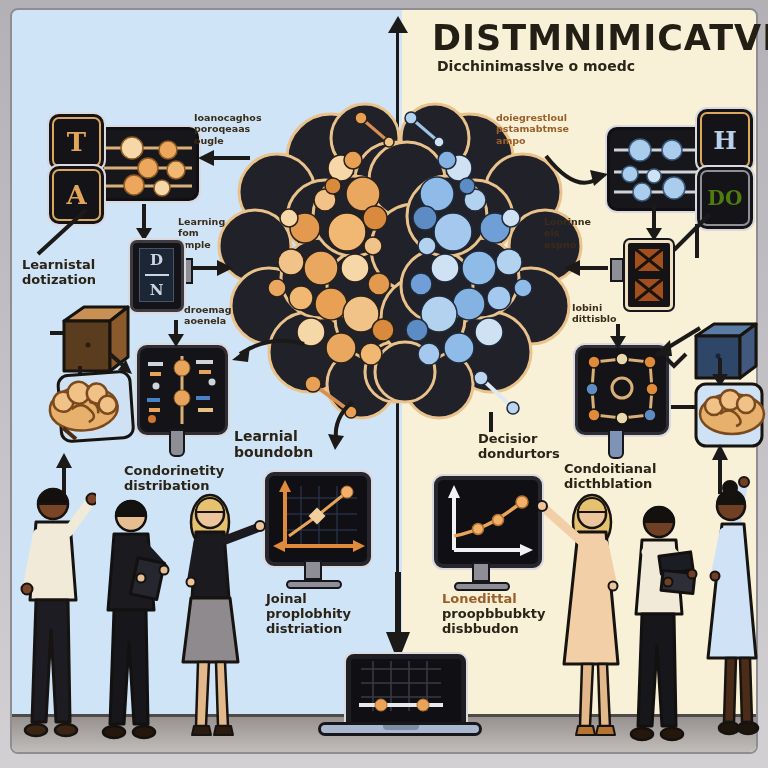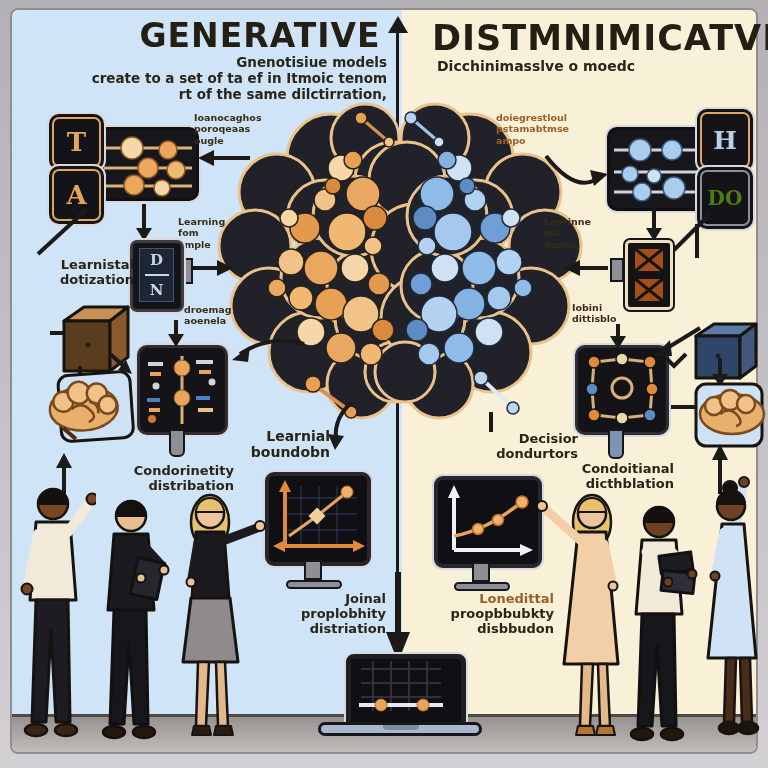--- a/index.html
+++ b/index.html
@@ -2,21 +2,21 @@
 <html><head>
 <meta charset="utf-8">
 <style>
   html,body{margin:0;padding:0}
   #canvas{position:relative;width:768px;height:768px;background:linear-gradient(180deg,#b3b1b5,#d2d0d3);overflow:hidden;font-family:"DejaVu Sans",sans-serif}
   .abs{position:absolute}
   .panel{left:10px;top:8px;width:748px;height:746px;border-radius:8px;border:2px solid #8f8d92;overflow:hidden;box-sizing:border-box}
   .half-left{left:0;top:0;width:390px;height:746px;background:#cfe4f7}
   .half-right{left:390px;top:0;width:358px;height:746px;background:#f8f1d8}
   .floor{left:0;top:704px;width:748px;height:42px;background:linear-gradient(180deg,#97928f,#c9c5c3);border-top:3px solid #4e4a46}
-  .lbl{font-weight:700;font-size:13px;line-height:1.15;color:#2a2316;white-space:pre-line;text-align:right}
+  .lbl{font-weight:700;font-size:13px;line-height:1.15;color:#2a2316;white-space:pre-line;text-align:left}
   .tiny{font-weight:700;font-size:9.5px;line-height:1.2;color:#3a2c18;white-space:pre-line;text-align:left}
   .brown{color:#9a5f28}
   .title{font-weight:800;font-size:33px;letter-spacing:1px;color:#241f15;text-align:center}
   .sub{font-weight:700;font-size:13.5px;line-height:1.2;color:#2b2518;white-space:pre-line}
   .darkbox{background:#17161b;border:3px solid #101014;border-radius:10px;box-shadow:0 0 0 2px #d9d9de}
   .sqletter{display:flex;align-items:center;justify-content:center;font-family:"DejaVu Serif",serif;font-weight:700;background:#141318;border:2px solid #dca85e;border-radius:7px;box-shadow:0 0 0 3px #141318,0 0 0 5px #d9d9de}
   .stand{background:#8e8e96;border:2px solid #17161a;box-sizing:border-box}
   .handle{background:#8e8e96;border:2px solid #17161a;border-radius:0 0 6px 6px;box-sizing:border-box}
   svg{display:block}
 </style>
@@ -33,24 +33,20 @@
 
   <div class="abs" style="left:396px;top:30px;width:3px;height:630px;background:#1c1a18;z-index:1"></div>
   <svg class="abs" style="left:388px;top:16px;z-index:1" width="20" height="18">
       <polygon points="10,0 20,17 0,17" fill="#1c1a18"></polygon>
     </svg>
   <svg class="abs" style="left:386px;top:572px;z-index:3" width="24" height="92">
       <rect x="9" y="0" width="6" height="62" fill="#1c1a18"></rect>
       <polygon points="0,60 24,60 12,90" fill="#1c1a18"></polygon>
     </svg>
 
-  <div class="abs title" style="left:110px;top:16px;width:300px;z-index:3">GENERATIVE</div>
-  <div class="abs sub" style="left:75px;top:54px;width:312px;text-align:right;z-index:3">Gnenotisiue models
-create to a set of ta ef in Itmoic tenom
-rt of the same dilctirration,</div>
   <div class="abs title" style="left:432px;top:18px;width:310px;font-size:35px;z-index:3">DISTMNIMICATVE</div>
   <div class="abs sub brown" style="left:437px;top:58px;width:315px;font-size:14px;z-index:3">Dicchinimasslve o moedc</div>
 
   <svg class="abs" style="left:213px;top:96px;z-index:2" width="374" height="344" viewBox="0 0 374 344">
     <g fill="#212129" stroke="#eac28b" stroke-width="3">
       <circle cx="118" cy="62" r="44"></circle>
         <circle cx="64" cy="96" r="38"></circle>
         <circle cx="42" cy="150" r="36"></circle>
         <circle cx="56" cy="210" r="38"></circle>
         <circle cx="96" cy="256" r="40"></circle>

